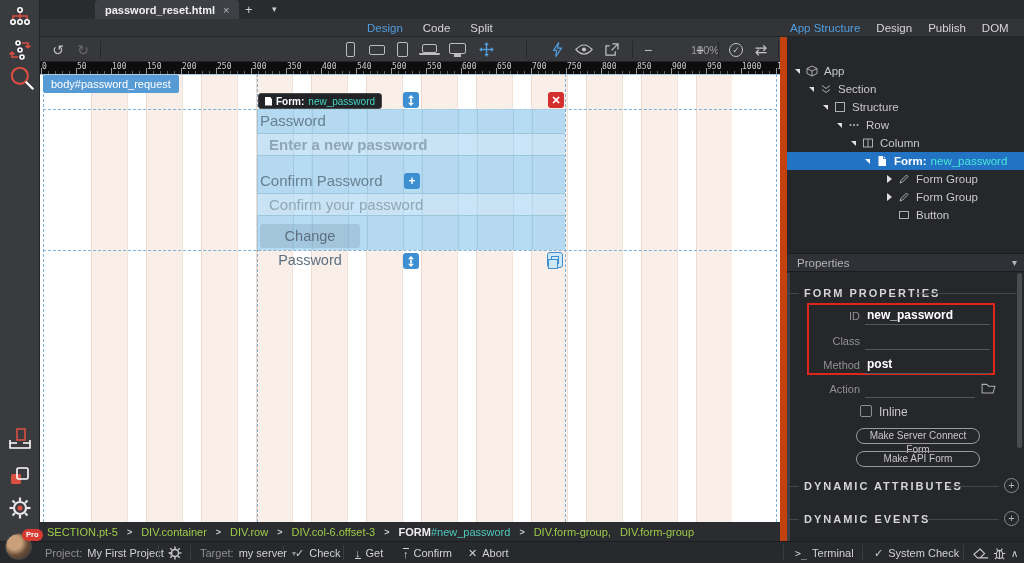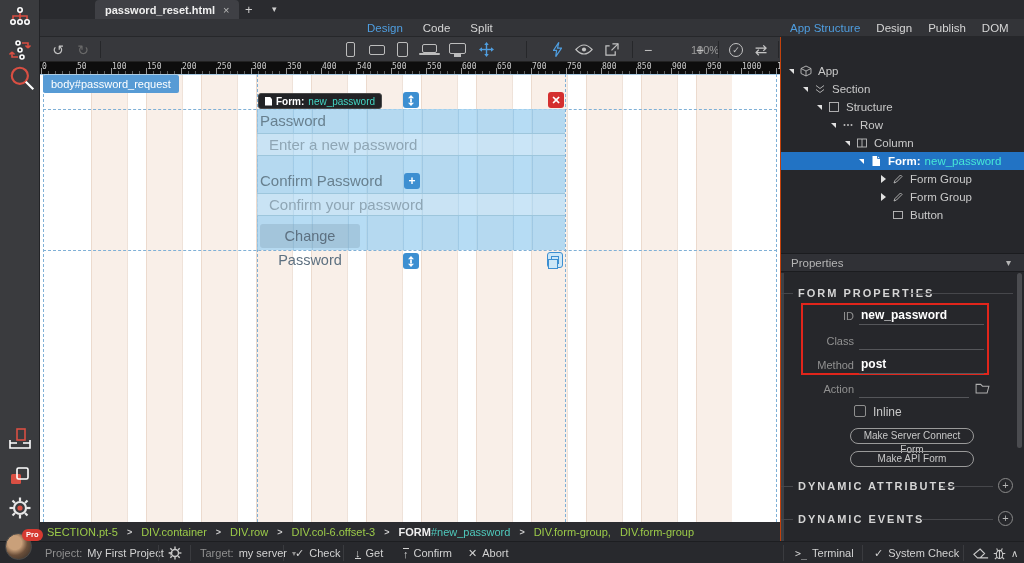--- a/index.html
+++ b/index.html
@@ -76,21 +76,21 @@
   .sqbtn { position:absolute; width:16px; height:16px; border-radius:3px; display:flex;
            align-items:center; justify-content:center; }
   .sqbtn.blue { background:#3d8fd1; color:#fff; }
   .sqbtn.red  { background:#d42f2f; color:#fff; font-size:11px; font-weight:bold; }
   .sqbtn.copy { background:#cde7f7; border:1.5px solid #3d8fd1; }
   .copyglyph { position:relative; width:8px; height:8px; border:1.3px solid #3d8fd1; background:transparent; }
   .copyglyph::after { content:""; position:absolute; left:-4px; top:2px; width:8px; height:8px;
       border:1.3px solid #3d8fd1; background:#cde7f7; }
 
   
-  #rpanel { left:780px; top:37px; width:244px; height:504px; background:#26272b; border-left:1px solid #c2410c; }
+  #rpanel { left:780px; top:37px; width:244px; height:504px; background:#26272b; border-left:7px solid #c2410c; }
   .treerow { position:relative; height:18px; display:flex; align-items:center; font-size:11.5px; color:#c9c9c9; }
   .treerow.sel { background:#2273c4; color:#fff; }
   .treerow .exp { width:0; height:0; border-top:5px solid #e0e0e0; border-left:5px solid transparent; margin-right:6px; }
   .treerow.sel .exp { border-top-color:#fff; }
   .treerow .col18 { width:0; height:0; border-left:5px solid #e0e0e0; border-top:4px solid transparent;
                     border-bottom:4px solid transparent; margin-right:6px; }
   .tico { width:12px; height:12px; margin-right:6px; color:#bdbdbd; flex:0 0 auto; }
   .treerow.sel .tico { color:#fff; }
   .tval { color:#3fd2c2; margin-left:4px; }
   .treerow.sel .tval { color:#46e8d6; }
@@ -351,21 +351,21 @@
     <div class="vdash" style="left:525px;"></div>
     <div class="vdash" style="left:736px;"></div>
     <div class="hdash" style="top:35px;"></div>
     <div class="hdash" style="top:176px;"></div>
 
     <div id="bodybadge">body#password_request</div>
 
     <div id="formhl">
       <div class="innercols"></div>
       <div class="flabel" style="top:3px;">Password</div>
-      <div class="finput" style="top:24px;">
+      <div class="finput" style="top:24px;font-weight:bold;">
         <div class="ph">Enter a new password</div>
       </div>
       <div class="flabel" style="top:63px;">Confirm Password</div>
       <div class="finput" style="top:84px;">
         <div class="ph">Confirm your password</div>
       </div>
       <div id="fsubmit">Change Password</div>
     </div>
 
     <div id="formbadge">

